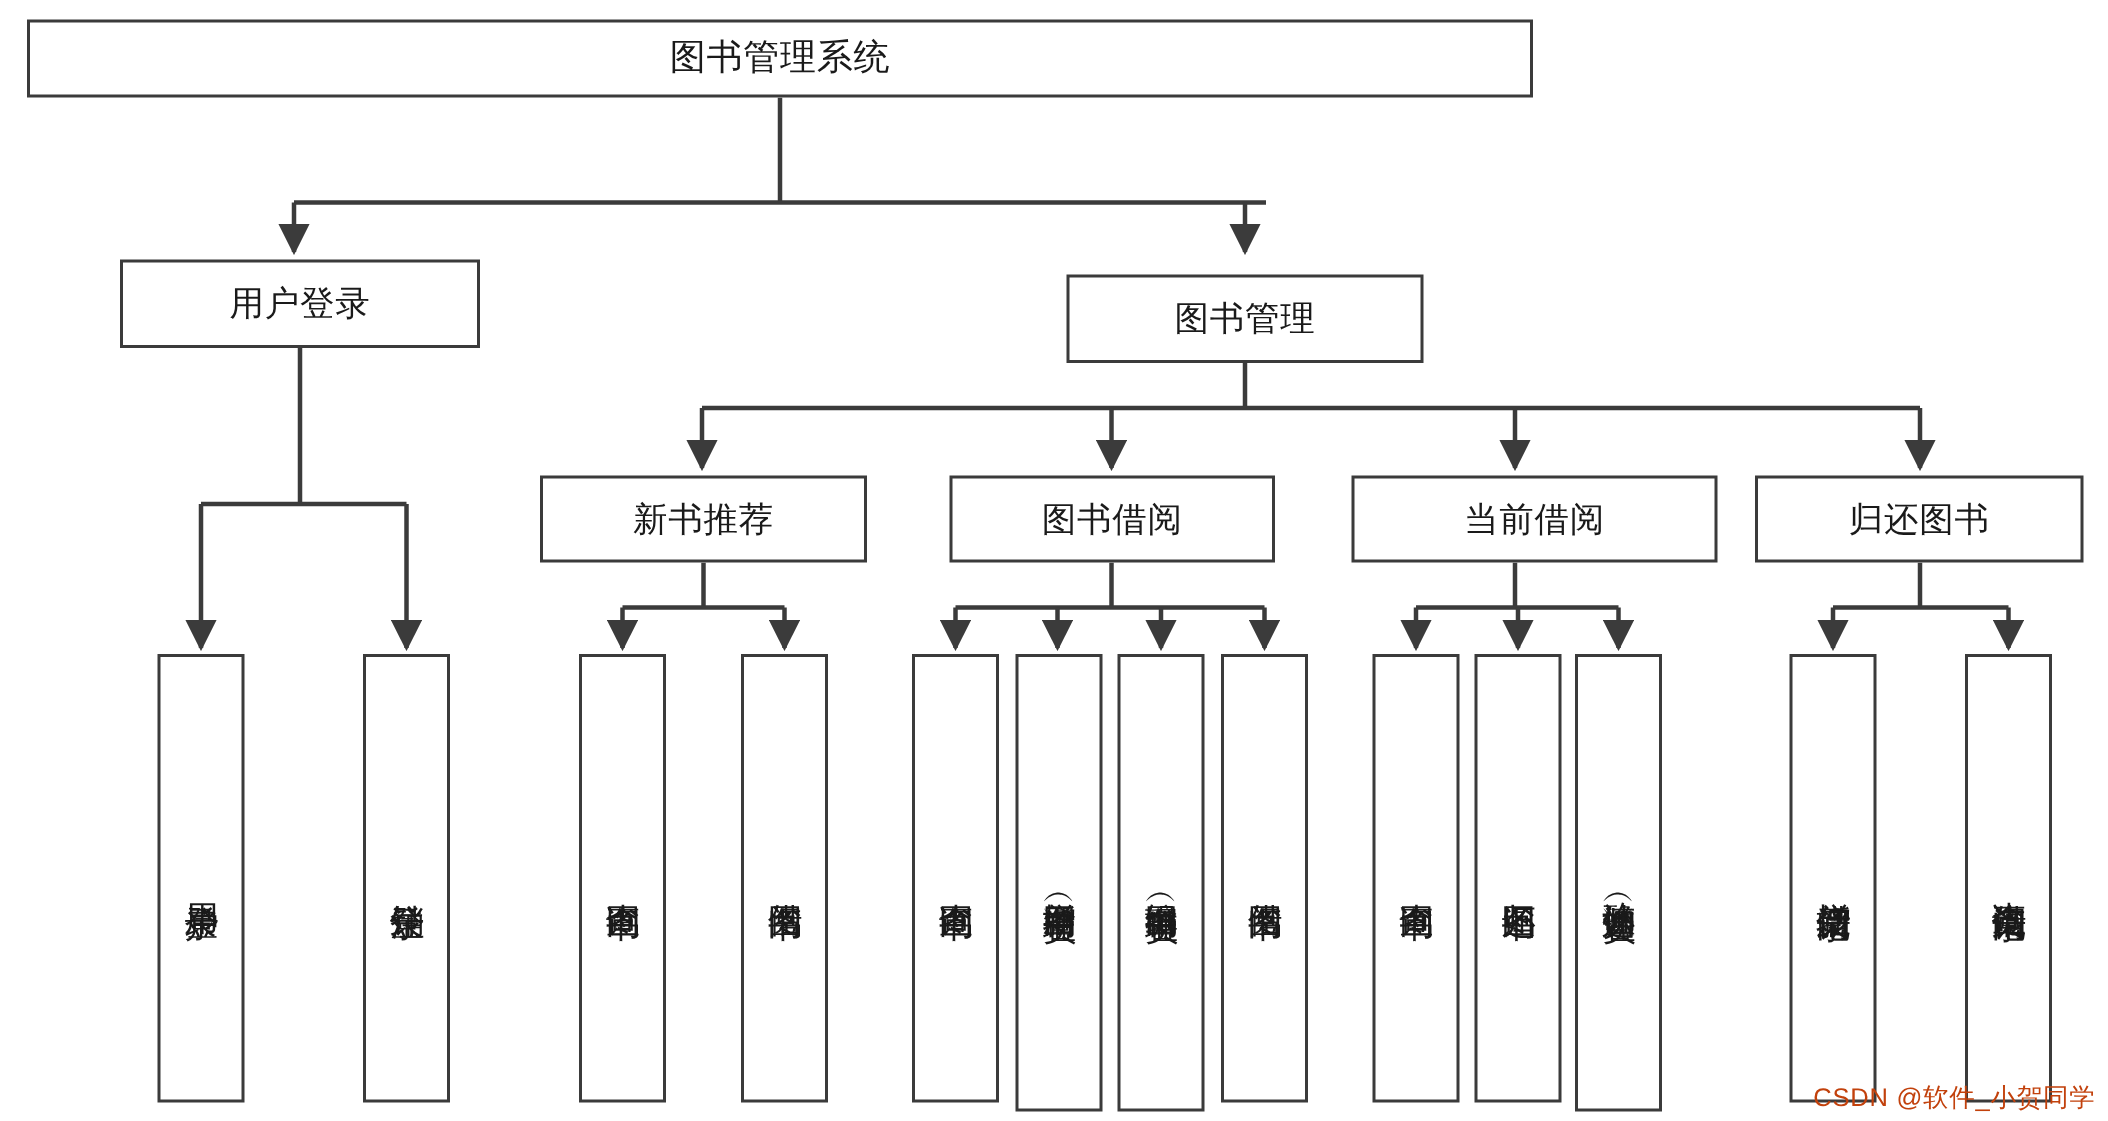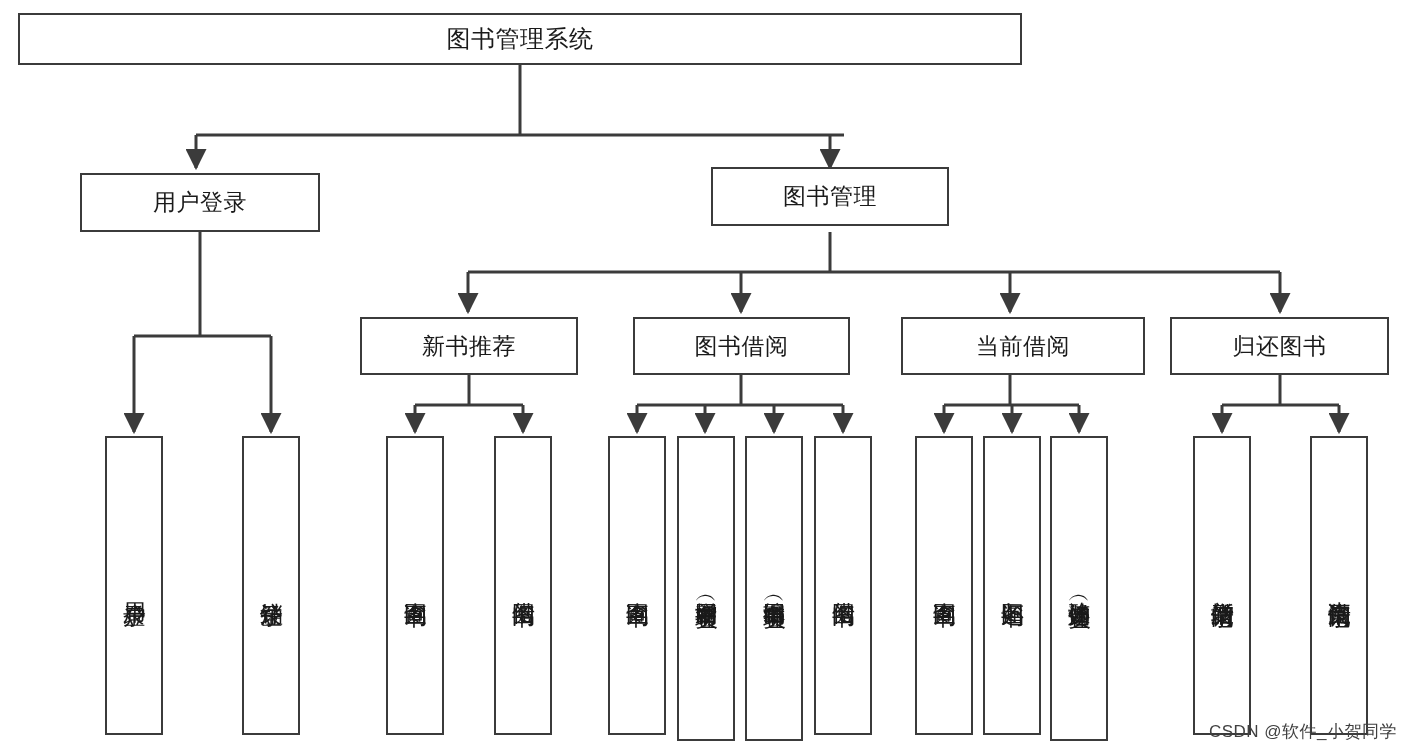--- a/index.html
+++ b/index.html
@@ -63,21 +63,21 @@
     white-space: nowrap;
   }
   .node.vertical.narrow {
     font-size: 22px;
   }
   #watermark {
     position: absolute;
     right: 8px;
     bottom: 4px;
     font-size: 17px;
-    color: #404040;
+    color: #c2410c;
     letter-spacing: 0.5px;
     z-index: 5;
     white-space: nowrap;
   }
 </style>
 </head>
 <body>
 
 <div id="canvas">
 
@@ -131,21 +131,21 @@
     </g>
   </svg>
 
   <div class="node horizontal root" style="left:18px; top:13px; width:1004px; height:52px;font-family:Liberation Serif, serif;">
     <span class="label">图书管理系统</span>
   </div>
 
   <div class="node horizontal" style="left:80px; top:173px; width:240px; height:59px;">
     <span class="label">用户登录</span>
   </div>
-  <div class="node horizontal" style="left:711px; top:167px; width:238px; height:59px;">
+  <div class="node horizontal" style="left:711px; top:183px; width:238px; height:59px;">
     <span class="label">图书管理</span>
   </div>
 
   <div class="node horizontal" style="left:360px; top:317px; width:218px; height:58px;">
     <span class="label">新书推荐</span>
   </div>
   <div class="node horizontal" style="left:633px; top:317px; width:217px; height:58px;">
     <span class="label">图书借阅</span>
   </div>
   <div class="node horizontal" style="left:901px; top:317px; width:244px; height:58px;">

